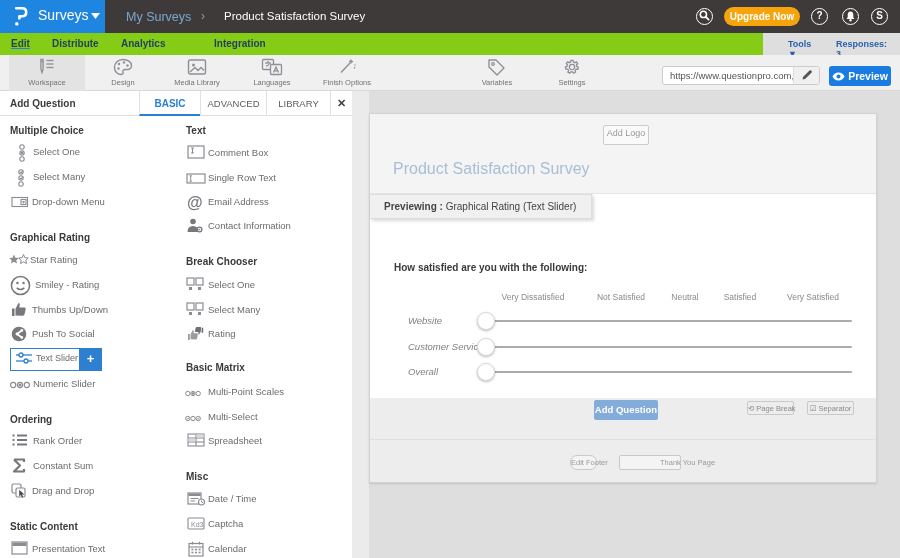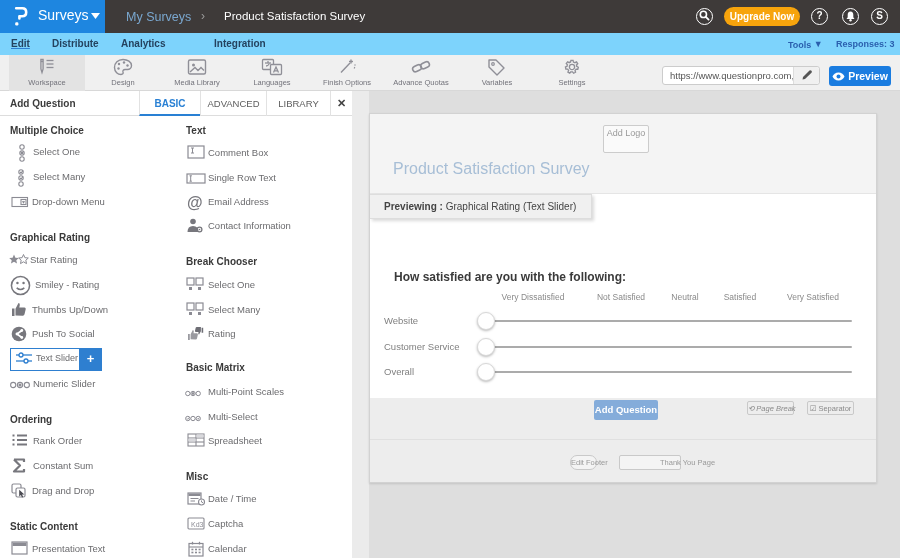--- a/index.html
+++ b/index.html
@@ -9,21 +9,21 @@
 
 #topbar{position:absolute;left:0;top:0;width:900px;height:33px;background:#3e3a39;}
 #brand{position:absolute;left:0;top:0;width:105px;height:33px;background:#1e86e0;color:#fff;}
 #brand .lbl{position:absolute;left:38px;top:7px;font-size:14px;color:#fff;}
 #crumb1{position:absolute;left:126px;top:10px;font-size:12.5px;color:#7aa7cf;}
 #crumbsep{position:absolute;left:201px;top:9px;font-size:12px;color:#9a9a9a;}
 #crumb2{position:absolute;left:224px;top:10px;font-size:11.5px;color:#fff;}
 .topcircle{position:absolute;top:8px;width:17px;height:17px;border:1.5px solid #fff;border-radius:50%;color:#fff;text-align:center;font-size:10px;font-weight:bold;line-height:14px;}
 #upgrade{position:absolute;left:724px;top:7px;width:76px;height:19px;background:#f7a40c;border-radius:10px;color:#fff;font-size:10px;font-weight:bold;text-align:center;line-height:19px;}
 
-#navrow{position:absolute;left:0;top:33px;width:900px;height:22px;background:#7dd3fc;}
+#navrow{position:absolute;left:0;top:33px;width:763px;height:22px;background:#84cc16;}
 .navtab{position:absolute;top:5px;font-size:10px;font-weight:bold;color:#24425f;}
 #tools{position:absolute;left:788px;top:6px;font-size:9px;font-weight:bold;color:#2a5fae;}
 #resp{position:absolute;left:836px;top:6px;font-size:9px;font-weight:bold;color:#2a5fae;}
 
 #toolbar{position:absolute;left:0;top:55px;width:900px;height:36px;background:#f0f0f0;border-bottom:1px solid #d8d8d8;}
 .tool{position:absolute;top:0;height:36px;text-align:center;}
 .tool .ic{position:absolute;top:3px;left:50%;transform:translateX(-50%);}
 .tool .tl{position:absolute;bottom:4px;width:100%;font-size:7.5px;color:#72727a;text-align:center;white-space:nowrap;}
 #tool-ws{background:#e3e3e3;}
 #urlbox{position:absolute;left:662px;top:66px;width:158px;height:19px;background:#fff;border:1px solid #ccc;border-radius:3px;font-size:9.5px;color:#555;line-height:17px;padding-left:7px;overflow:hidden;white-space:nowrap;}
@@ -37,34 +37,34 @@
 #ptab-basic{left:139px;width:61px;color:#2980d4;border-bottom:2px solid #2980d4;}
 #ptab-adv{left:200px;width:66px;color:#5d5d5d;font-weight:normal;font-size:9.5px;}
 #ptab-lib{left:266px;width:64px;color:#5d5d5d;font-weight:normal;font-size:9.5px;}
 #pclose{position:absolute;left:330px;top:0;width:22px;height:25px;border-left:1px solid #e2e2e2;text-align:center;line-height:25px;font-size:11px;font-weight:bold;color:#444;}
 .sechead{position:absolute;font-size:10px;font-weight:bold;color:#3a3a3a;white-space:nowrap;}
 .item{position:absolute;font-size:9.5px;color:#6b6b6e;white-space:nowrap;}
 .icn{position:absolute;}
 
 #main{position:absolute;left:369px;top:91px;width:531px;height:467px;background:#dedede;}
 #card{position:absolute;left:0px;top:22px;width:508px;height:370px;background:#f4f4f4;border:1px solid #d2d2d2;box-shadow:0 1px 2px rgba(0,0,0,0.12);}
-#addlogo{position:absolute;left:233px;top:11px;width:46px;height:28px;border:1px solid #ccc;border-radius:2px;background:#fafafa;font-size:9px;color:#999;text-align:center;line-height:15px;}
+#addlogo{position:absolute;left:233px;top:11px;width:46px;height:20px;border:1px solid #ccc;border-radius:2px;background:#fafafa;font-size:9px;color:#999;text-align:center;line-height:15px;}
 #cardtitle{position:absolute;left:23px;top:46px;font-size:16px;color:#a7bed6;}
 #qwhite{position:absolute;left:0;top:79px;width:506px;height:205px;background:#fff;border-top:1px solid #e5e5e5;}
 #ptabq{position:absolute;left:0px;top:0px;width:222px;height:25px;background:#f0f0f0;border:1px solid #ddd;border-left:none;box-shadow:2px 2px 3px rgba(0,0,0,0.15);font-size:10px;color:#444;line-height:24px;padding-left:14px;white-space:nowrap;}
-#qtext{position:absolute;left:24px;top:76px;font-size:12px;font-weight:bold;color:#3a3a3a;white-space:nowrap;}
+#qtext{position:absolute;left:24px;top:68px;font-size:10px;font-weight:bold;color:#3a3a3a;white-space:nowrap;}
 .colhead{position:absolute;top:98px;font-size:8.5px;color:#8a8a8a;text-align:center;white-space:nowrap;}
-.rowlab{position:absolute;left:14px;font-size:9.5px;color:#808080;white-space:nowrap;}
+.rowlab{position:absolute;left:38px;font-size:9.5px;color:#808080;white-space:nowrap;font-style:italic;}
 .track{position:absolute;left:114px;width:368px;height:2px;background:#ababab;border-radius:1px;}
 .knob{position:absolute;left:107px;width:18px;height:18px;background:#fff;border:1px solid #d8d8d8;border-radius:50%;box-shadow:0 1px 2.5px rgba(0,0,0,0.28);}
 #strip{position:absolute;left:0;top:284px;width:506px;height:84px;background:#ededed;}
 #stripline{position:absolute;left:0;top:41px;width:506px;height:1px;background:#e0e0e0;}
 #addqbtn{position:absolute;left:224px;top:2px;width:64px;height:20px;background:#84acda;border-radius:2px;color:#fff;font-size:9.5px;font-weight:bold;text-align:center;line-height:20px;white-space:nowrap;}
 .minibtn{position:absolute;border:1px solid #c9c9c9;border-radius:2px;font-size:7.5px;color:#8a8a8a;text-align:center;white-space:nowrap;}
-#pagebreak{left:377px;top:3px;width:47px;height:14px;line-height:13px;font-style:italic;}
+#pagebreak{left:377px;top:3px;width:47px;height:14px;line-height:13px;}
 #separator{left:437px;top:3px;width:47px;height:14px;line-height:13px;}
 #editfooter{left:200px;top:57px;width:27px;height:15px;line-height:14px;background:#f4f4f4;color:#999;border-radius:7px;}
 #thankyou{left:249px;top:57px;width:62px;height:15px;line-height:14px;background:#f4f4f4;color:#999;padding-left:40px;}
 </style>
 </head>
 <body>
 
 <div id="topbar">
   <div id="brand">
     <svg class="abs" style="left:14px;top:6px" width="14" height="21" viewBox="0 0 14 21">
@@ -153,29 +153,20 @@
         <g stroke="#8f8f97" stroke-width="1.3" fill="none">
           <rect x="1.5" y="1.5" width="11" height="10" rx="1"></rect>
           <rect x="9.5" y="6.5" width="11" height="10" rx="1" fill="#f0f0f0"></rect>
           <line x1="4" y1="5" x2="10" y2="5"></line>
           <line x1="7" y1="3" x2="7" y2="5"></line>
           <path d="M5 8 Q7 8 8.5 5.5"></path>
           <path d="M12.5 14.5 L15 9 L17.5 14.5 M13.5 12.8 L16.5 12.8"></path>
         </g>
       </svg>
     <div class="tl">Languages</div>
-  </div>
-  <div class="tool" style="left:378px;width:86px;">
-    <svg class="ic" width="20" height="18" viewBox="0 0 20 18">
-        <g stroke="#8f8f97" stroke-width="1.6" fill="none">
-          <rect x="1.5" y="7.5" width="9" height="5.5" rx="2.75" transform="rotate(-25 6 10.2)"></rect>
-          <rect x="9.5" y="4.5" width="9" height="5.5" rx="2.75" transform="rotate(-25 14 7.2)"></rect>
-        </g>
-      </svg>
-    <div class="tl">Advance Quotas</div>
   </div>
   <div class="tool" style="left:465px;width:64px;">
     <svg class="ic" width="20" height="18" viewBox="0 0 20 18">
         <path d="M2 2 L9 2 L17 10 L10 17 L2 9 Z" fill="none" stroke="#8f8f97" stroke-width="1.4" stroke-linejoin="round"></path>
         <circle cx="6" cy="6" r="1.3" fill="none" stroke="#8f8f97" stroke-width="1.2"></circle>
       </svg>
     <div class="tl">Variables</div>
   </div>
   <div class="tool" style="left:539px;width:66px;">
     <svg class="ic" width="18" height="18" viewBox="0 0 24 24">

